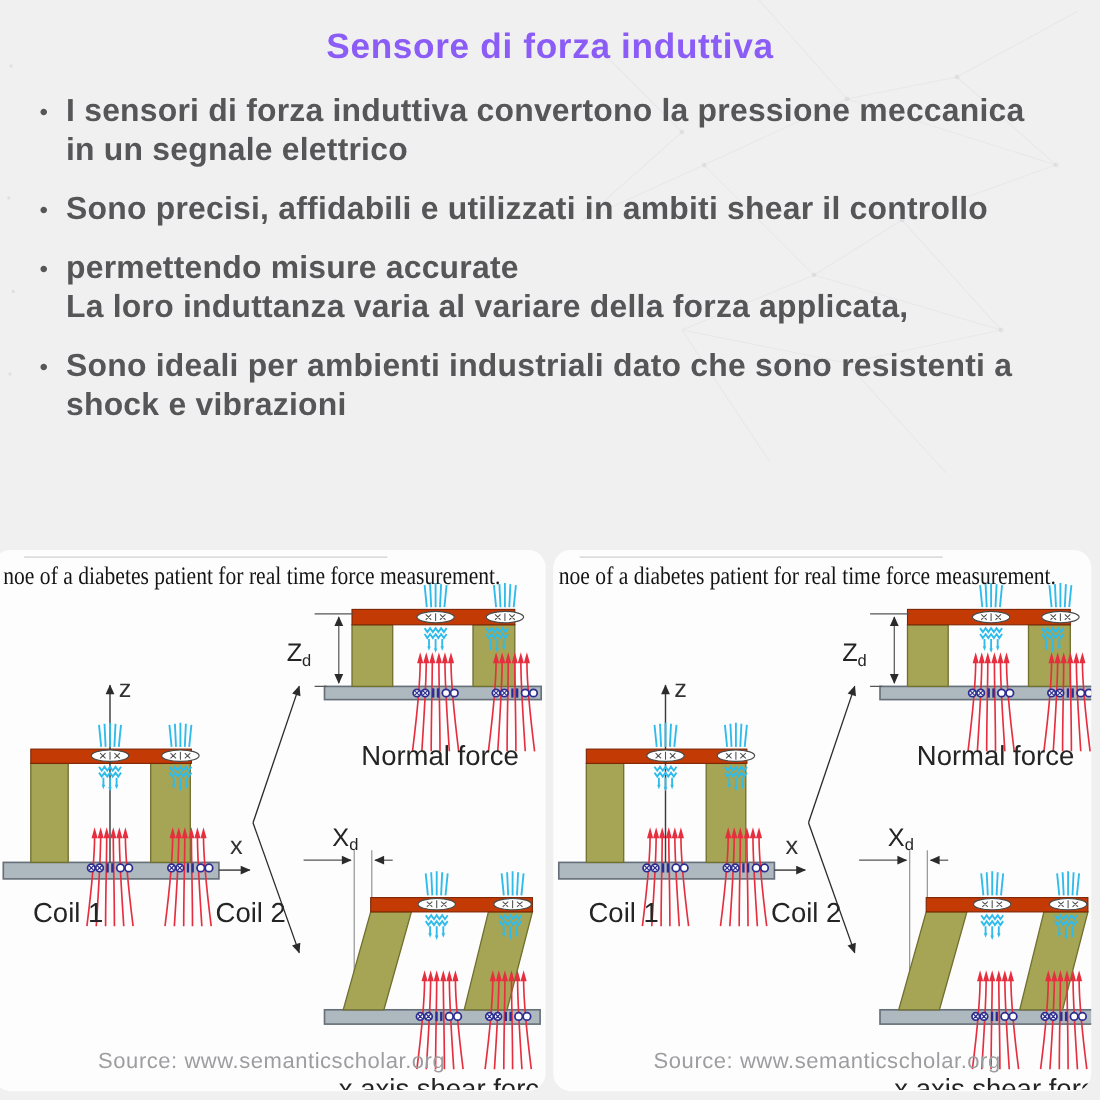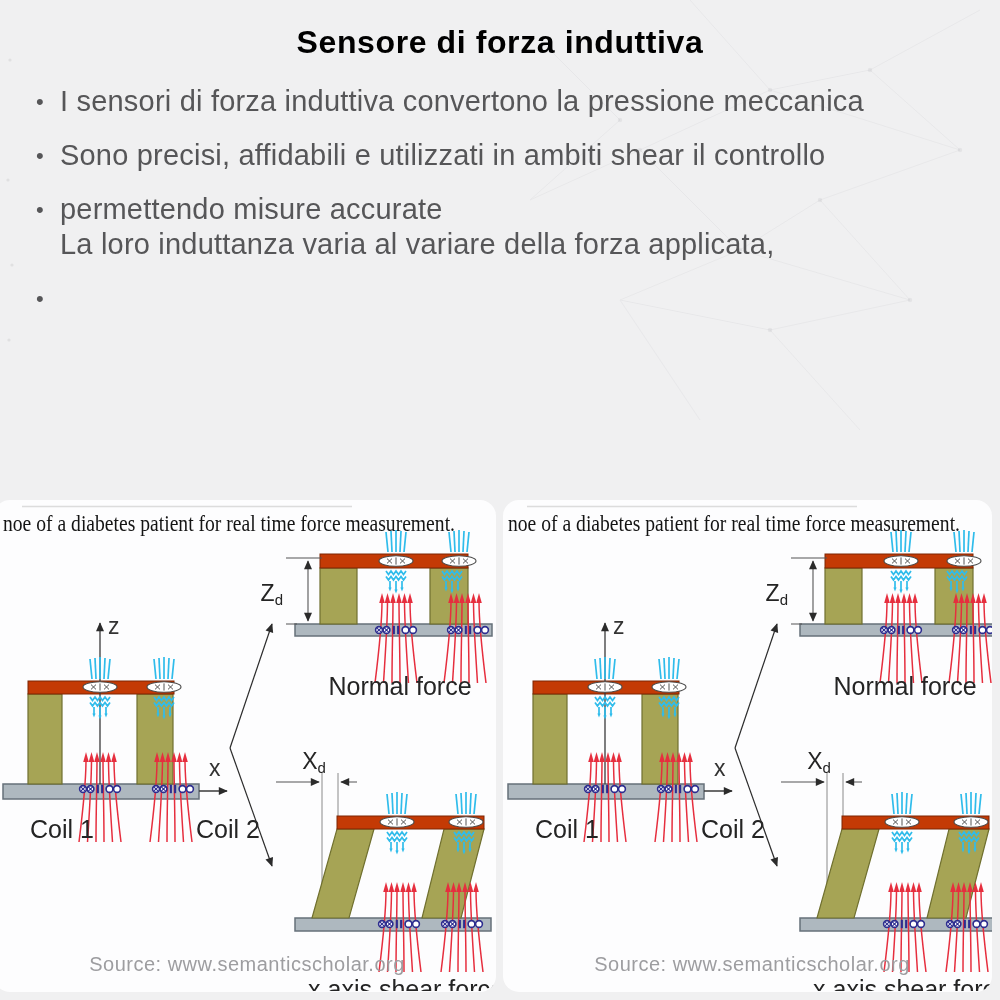--- a/index.html
+++ b/index.html
@@ -8,35 +8,35 @@
     background:#f0f0f1;
     font-family:"Liberation Sans", sans-serif;
   }
   
   .mesh{position:absolute;top:0;right:0;pointer-events:none;}
   .mesh-left{position:absolute;top:0;left:0;pointer-events:none;}
 
   .slide-title{
     position:absolute;top:24px;left:0;width:1000px;
     text-align:center;font-size:32px;font-weight:600;
-    color:#000000;letter-spacing:0.6px;
+    color:#8b5cf6;letter-spacing:0.6px;
   }
   .bullet-list{
     position:absolute;top:84px;left:36px;width:930px;
     list-style:none;margin:0;padding:0;
   }
   .bullet-item{
     display:flex;align-items:flex-start;
     font-size:29px;line-height:35px;color:#565658;
     letter-spacing:0.2px;margin-bottom:19px;
   }
   .bullet-dot{
     width:24px;flex:0 0 24px;font-size:22px;line-height:35px;color:#565658;
   }
-  .bullet-lines{flex:1;}
+  .bullet-lines{flex:1;font-weight:bold;}
 
   .card{
     position:absolute;top:500px;height:492px;
     background:#fdfdfe;border-radius:16px;overflow:hidden;
   }
   #card-left{left:-6px;width:502px;}
   #card-right{left:503px;width:489px;}
   .fig-holder{position:absolute;top:0;left:0;width:100%;height:100%;}
   #card-left  .fig-holder svg{position:absolute;left:6px;top:5px;}
   #card-right .fig-holder svg{position:absolute;left:2px;top:5px;}
@@ -91,38 +91,41 @@
   </g>
 </svg>
 
 <div class="slide-title">Sensore di forza induttiva</div>
 
 <ul class="bullet-list">
   <li class="bullet-item">
     <span class="bullet-dot">•</span>
     <span class="bullet-lines">
       <div>I sensori di forza induttiva convertono la pressione meccanica</div>
+      <div>in un segnale elettrico</div>
     </span>
   </li>
   <li class="bullet-item">
     <span class="bullet-dot">•</span>
     <span class="bullet-lines">
       <div>Sono precisi, affidabili e utilizzati in ambiti shear il controllo</div>
     </span>
   </li>
   <li class="bullet-item">
     <span class="bullet-dot">•</span>
     <span class="bullet-lines">
       <div>permettendo misure accurate</div>
       <div>La loro induttanza varia al variare della forza applicata,</div>
     </span>
   </li>
   <li class="bullet-item">
     <span class="bullet-dot">•</span>
     <span class="bullet-lines">
+      <div>Sono ideali per ambienti industriali dato che sono resistenti a</div>
+      <div>shock e vibrazioni</div>
     </span>
   </li>
 </ul>
 
 <div class="card" id="card-left">
   <div class="fig-holder">
 
     <svg viewBox="0 0 494 486" width="494" height="486">
       <defs>
         <marker id="arrB" orient="auto" markerUnits="userSpaceOnUse" markerWidth="11" markerHeight="10" refX="8.2" refY="4" overflow="visible">

